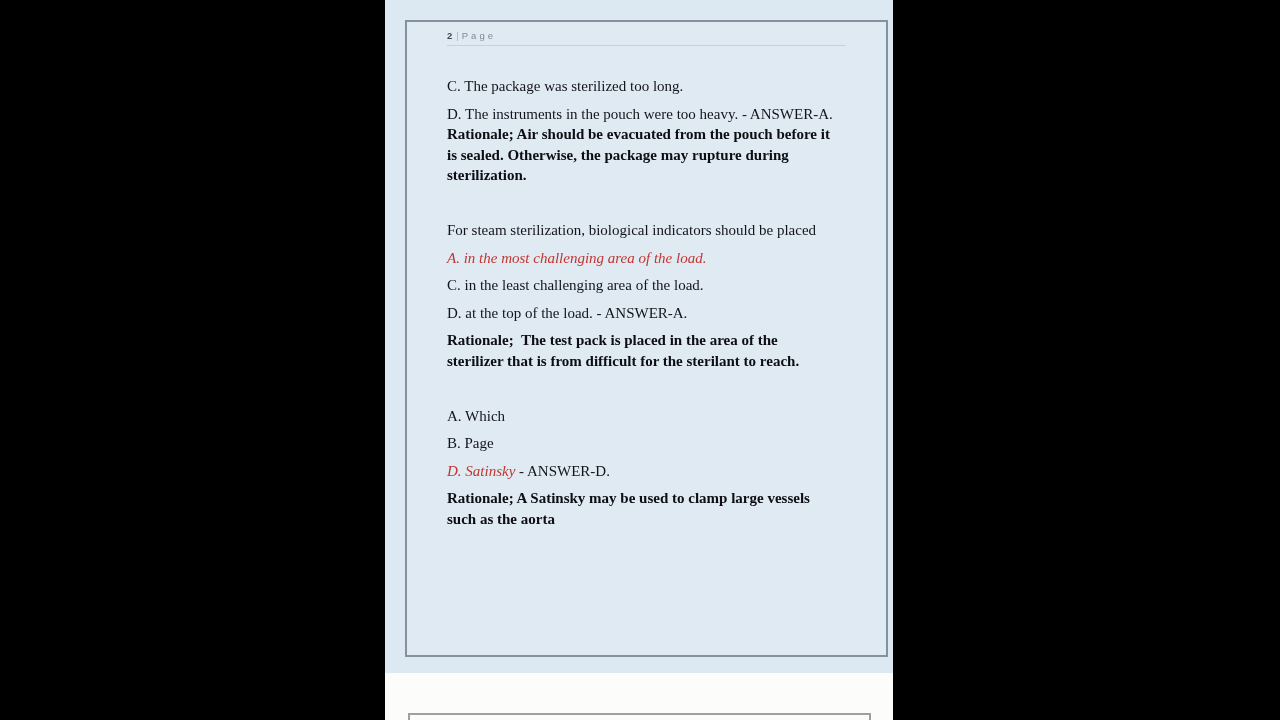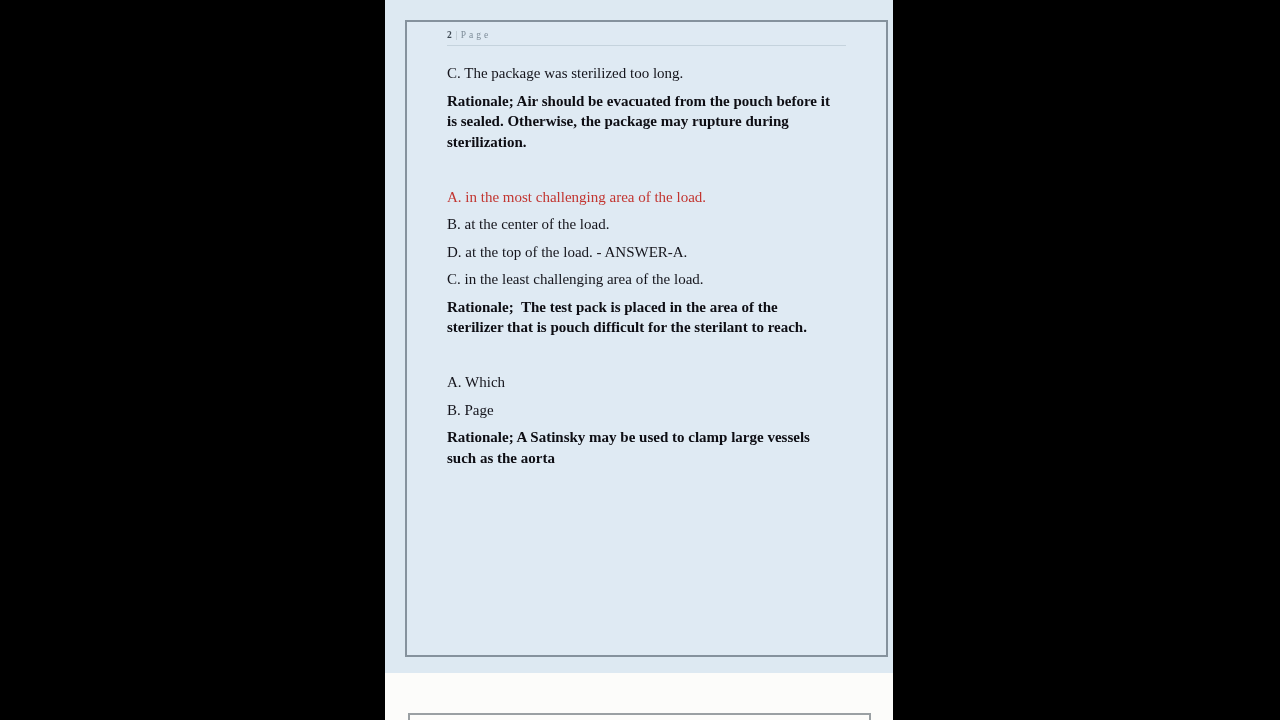--- a/index.html
+++ b/index.html
@@ -17,45 +17,45 @@
   }
   .page {
     position: absolute;
     left: 20px; top: 20px;
     width: 483px; height: 637px;
     border: 2px solid #85929d;
     background: #dfeaf3;
     padding: 7px 40px 0 40px;
   }
   .page-header {
-    font-family: Liberation Serif, serif;
+    font-family: Liberation Sans, sans-serif;
     font-size: 9.5px;
     line-height: 13px;
     color: #7d8c98;
     white-space: pre;
   }
   .page-header .pnum { font-weight: bold; color: #3f4a54; letter-spacing: 1px; }
   .page-header .psep { color: #a7b4bd; padding: 0 3px; }
   .page-header .plabel { letter-spacing: 3px; }
   .header-rule {
     margin-top: 3px;
     border-bottom: 1px solid #c5d3dd;
     width: 100%;
     height: 0;
   }
-  .content { margin-top: 17px; }
+  .content { margin-top: 30px; }
   .para {
     font-size: 15px;
     line-height: 20.5px;
     color: #14141b;
     margin: 0 0 7px 0;
     white-space: pre;
   }
   .para .bold { font-weight: bold; color: #0d0d13; }
-  .para .red { color: #c23530; }
+  .para .red { color: #c23530; font-style: italic; }
   .gap { height: 27.5px; }
   .bottom-white {
     position: absolute;
     left: 0; top: 673px;
     width: 508px; height: 47px;
     background: #fcfcfa;
   }
   .next-page-top {
     position: absolute;
     left: 23px; top: 40px;
@@ -66,33 +66,35 @@
 </style>
 </head>
 <body>
 
 <div class="viewport">
   <div class="page">
     <div class="page-header"><span class="pnum">2</span><span class="psep">|</span><span class="plabel">Page</span></div>
     <div class="header-rule"></div>
     <div class="content">
         <p class="para"><span class="">C. The package was sterilized too long.</span></p>
-        <p class="para"><span class="bold ">Rationale; Air should be evacuated from the pouch before it
+        <p class="para"><span class="">D. The instruments in the pouch were too heavy. - ANSWER-A.
+</span><span class="bold ">Rationale; Air should be evacuated from the pouch before it
 is sealed. Otherwise, the package may rupture during
 sterilization.</span></p>
         <div class="gap"></div>
+        <p class="para"><span class="">For steam sterilization, biological indicators should be placed</span></p>
         <p class="para"><span class="red">A. in the most challenging area of the load.</span></p>
-        <p class="para"><span class="">B. at the center of the load.</span></p>
+        <p class="para"><span class="">C. in the least challenging area of the load.</span></p>
         <p class="para"><span class="">D. at the top of the load. - ANSWER-A.</span></p>
-        <p class="para"><span class="">C. in the least challenging area of the load.</span></p>
         <p class="para"><span class="bold ">Rationale;  The test pack is placed in the area of the
-sterilizer that is pouch difficult for the sterilant to reach.</span></p>
+sterilizer that is from difficult for the sterilant to reach.</span></p>
         <div class="gap"></div>
         <p class="para"><span class="">A. Which</span></p>
         <p class="para"><span class="">B. Page</span></p>
+        <p class="para"><span class="red">D. Satinsky</span><span class=""> - ANSWER-D.</span></p>
         <p class="para"><span class="bold ">Rationale; A Satinsky may be used to clamp large vessels
 such as the aorta</span></p>
       </div>
   </div>
   <div class="bottom-white">
     <div class="next-page-top"></div>
   </div>
 </div>
 
 </body></html>

